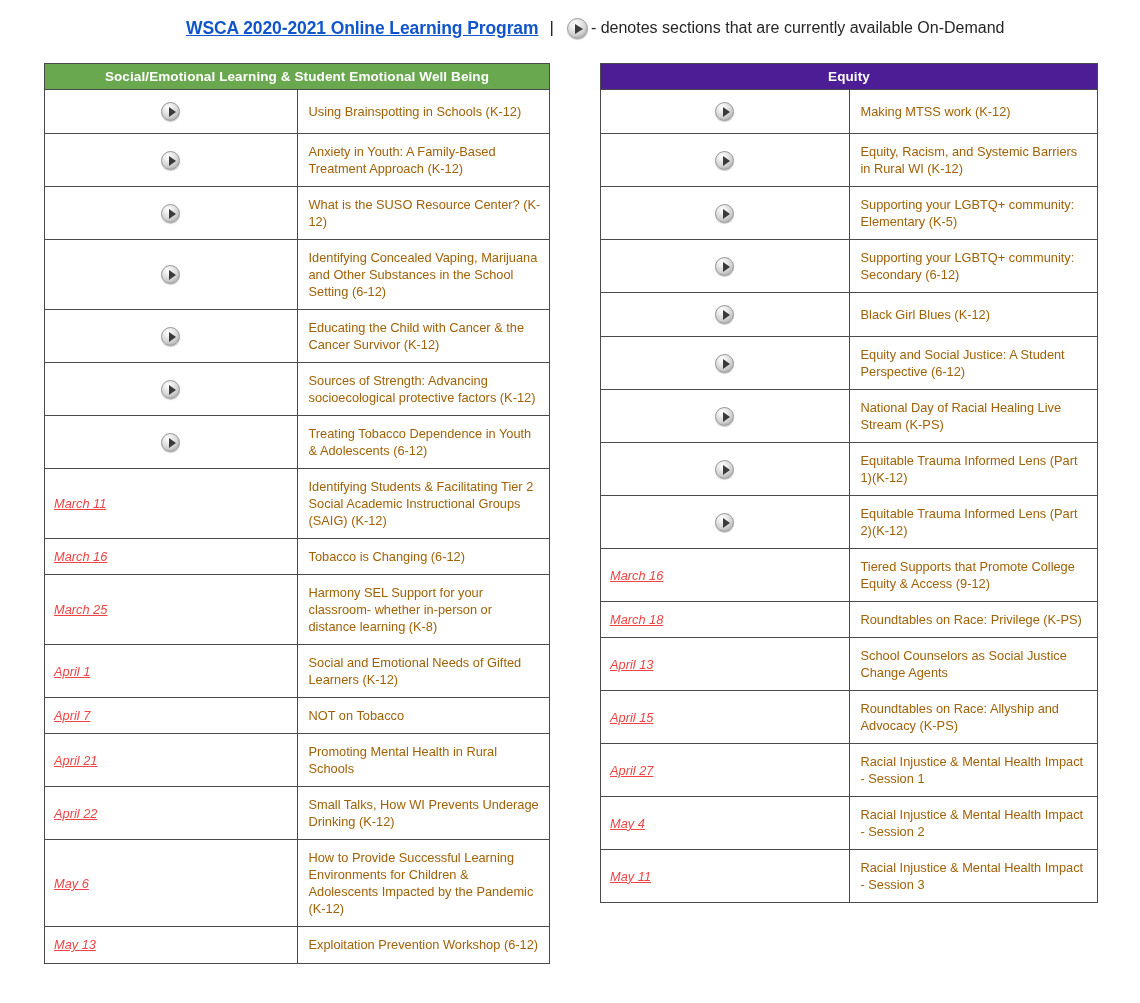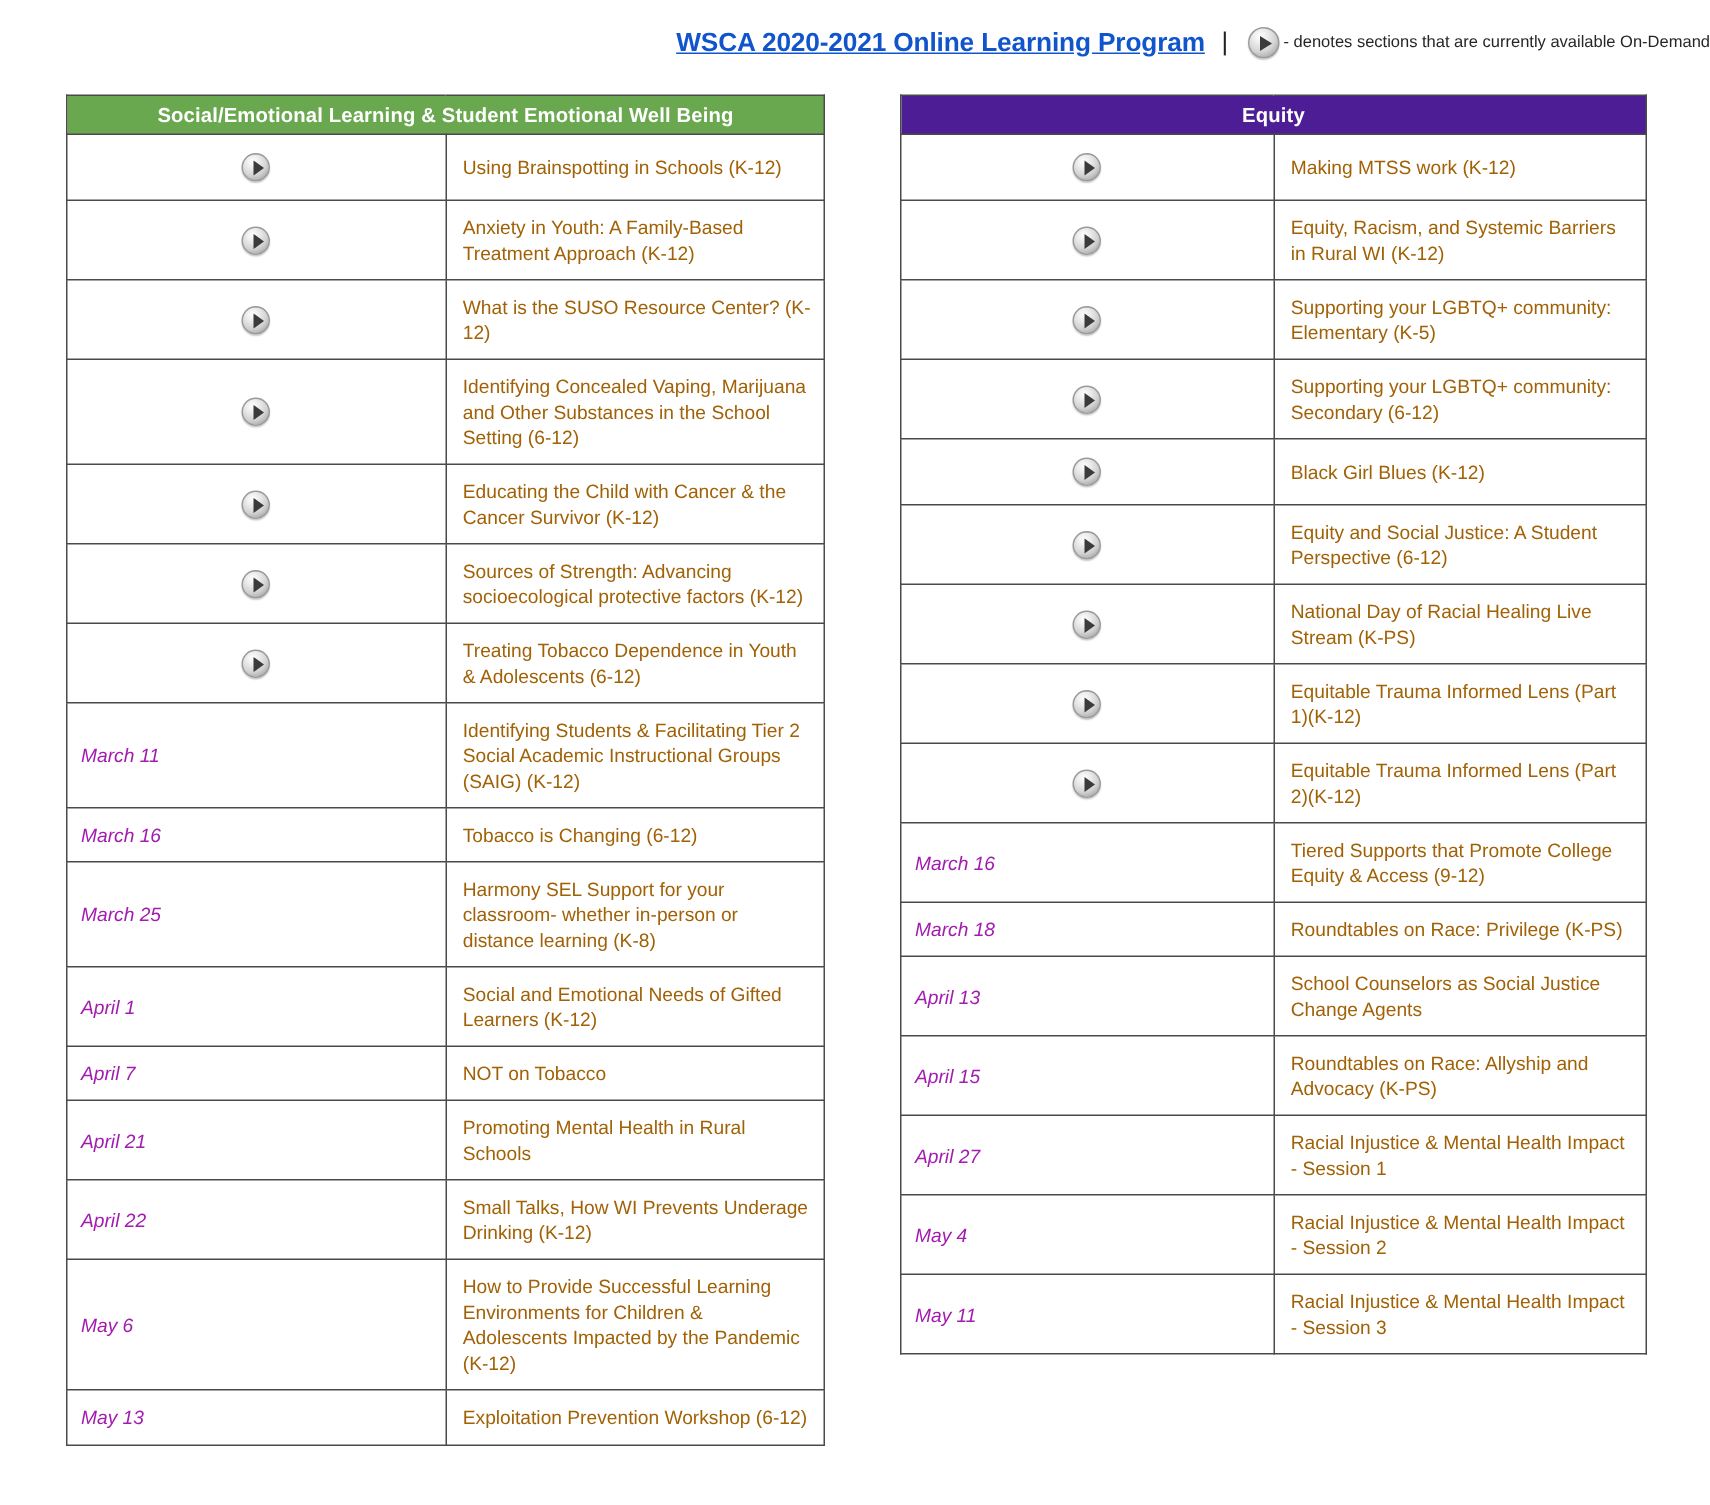--- a/index.html
+++ b/index.html
@@ -22,21 +22,21 @@
 
   
   .topbar {
     position: absolute;
     left: 0;
     top: 12px;
     width: 1140px;
     height: 32px;
     display: flex;
     align-items: center;
-    justify-content: flex-end;
+    justify-content: flex-start;
     padding-left: 186px;
   }
   .title-link {
     font-size: 17.5px;
     font-weight: bold;
     color: #1155cc;
     text-decoration: underline;
     letter-spacing: -0.1px;
     white-space: nowrap;
   }
@@ -45,21 +45,21 @@
     color: #222;
     margin: 0 13px 0 11px;
     font-weight: normal;
   }
   .legend {
     display: flex;
     align-items: center;
     white-space: nowrap;
   }
   .legend-text {
-    font-size: 11px;
+    font-size: 16px;
     color: #262626;
     margin-left: 3px;
   }
 
   
   .play-icon {
     display: inline-block;
     width: 21px;
     height: 21px;
     border-radius: 50%;
@@ -124,22 +124,23 @@
     letter-spacing: 0.1px;
   }
   th.cat-head.green  { background: #6aa84f; }
   th.cat-head.red    { background: #4c1d95; }
 
   td.when {
     width: 88px;
     text-align: left;
     padding: 8px 0 8px 9px;
     font-size: 12.8px;
-    color: #a21caf;
+    color: #ef4444;
     font-style: italic;
+    text-decoration: underline;
   }
   td.when.icon-cell {
     text-align: center;
     padding: 6px 0;
   }
   td.topic {
     padding: 9px 8px 9px 11px;
     font-size: 12.8px;
     color: #a16207;
     line-height: 1.33;

